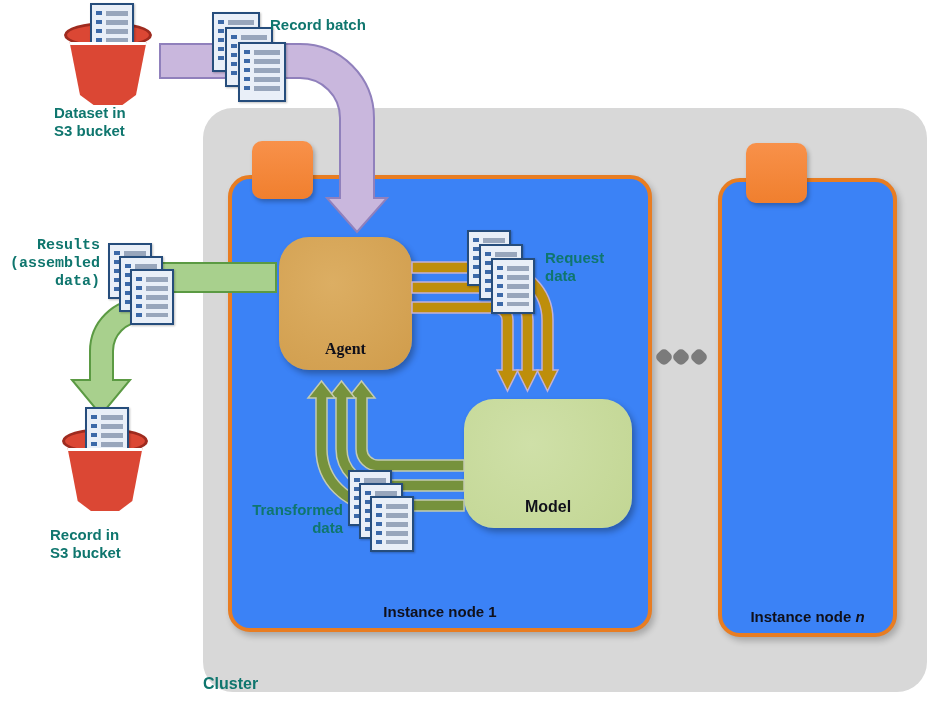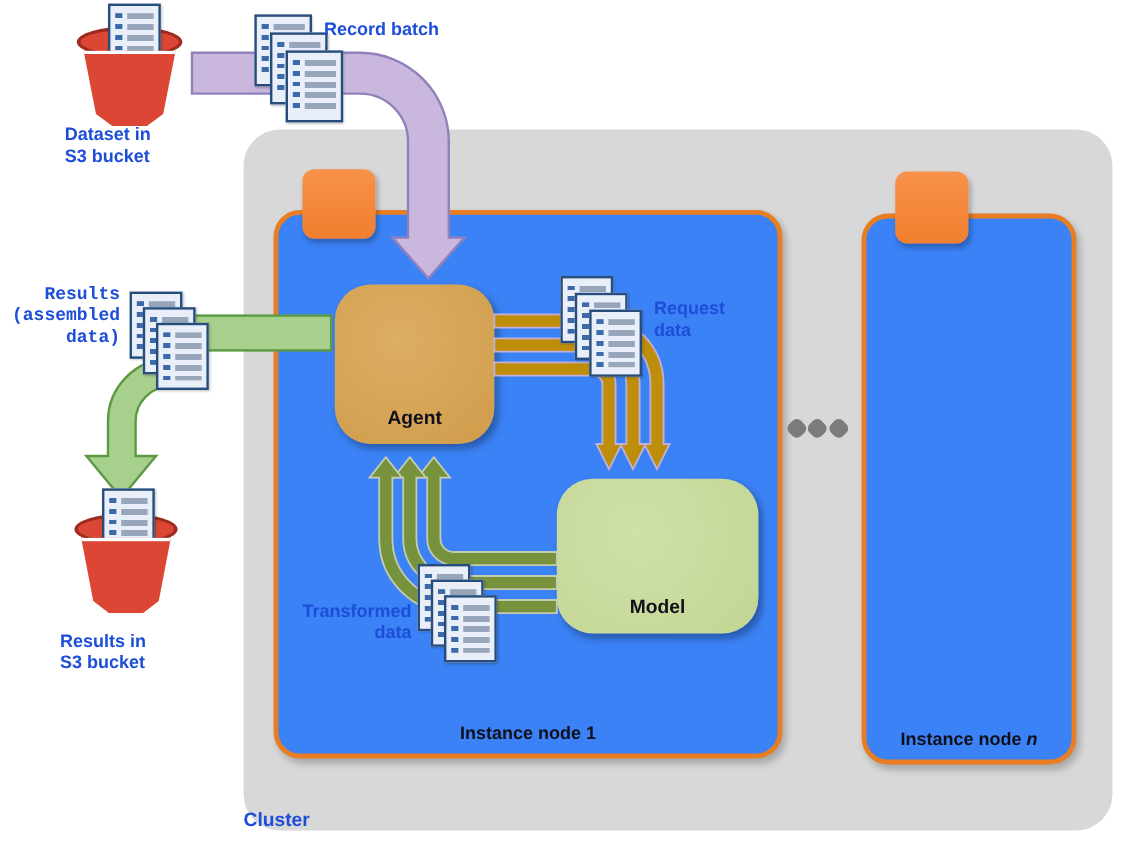--- a/index.html
+++ b/index.html
@@ -3,21 +3,21 @@
 <meta charset="utf-8">
 <style>
   html,body { margin:0; padding:0; background:#ffffff; }
   #canvas {
     position:relative; width:934px; height:701px; overflow:hidden;
     background:#ffffff;
     font-family:"Liberation Sans", sans-serif;
     color:#10101a;
   }
   .abs { position:absolute; }
-  .lbl { font-weight:bold; font-size:15px; line-height:18px; color:#1d4ed8; z-index:20; }
+  .lbl { font-weight:bold; font-size:15px; line-height:18px; color:#0f766e; z-index:20; }
   .center { text-align:left; }
   .right { text-align:right; }
 
   
   #cluster {
     left:203px; top:108px; width:724px; height:584px;
     background:#d8d8d8; border-radius:30px; z-index:1;
   }
   .inode {
     background:#3b82f6; border:4px solid #e87d22; border-radius:22px;
@@ -31,21 +31,21 @@
     border-radius:10px; box-shadow:2px 3px 4px rgba(0,0,0,.25); z-index:3;
   }
   #osq1 { left:252px; top:141px; width:61px; height:58px; }
   #osqN { left:746px; top:143px; width:61px; height:60px; }
 
   
   .proc {
     border-radius:30px; box-shadow:3px 4px 6px rgba(0,0,0,.3); z-index:4;
   }
   #agent { left:279px; top:237px; width:133px; height:133px;
-    background:radial-gradient(circle at 40% 35%, #dcae63, #d09c4b); }
+    background:radial-gradient(circle at 40% 35%, #dcae63, #d09c4b);font-family:Liberation Serif, serif; }
   #model { left:464px; top:399px; width:128px; height:129px;
     background:radial-gradient(circle at 40% 35%, #cfe0a8, #c2d693);padding-left:40px; }
   .proc-label { position:absolute; left:0; right:0; bottom:12px; text-align:center; font-weight:bold; font-size:16px; }
 
   
   .dot { position:absolute; width:14px; height:14px; background:#7b7b7b;
     transform:rotate(45deg); border-radius:5px; z-index:4; }
 
   
   #arrows { left:0; top:0; width:934px; height:701px; z-index:5; pointer-events:none; }
@@ -171,19 +171,19 @@
     <div>Request</div>
     <div>data</div>
   </div>
 
   <div class="abs lbl right" style="left:243px; top:501px; width:100px;">
     <div>Transformed</div>
     <div>data</div>
   </div>
 
   <div class="abs lbl center" style="left:50px; top:526px; width:112px;">
-    <div>Results in</div>
+    <div>Record in</div>
     <div>S3 bucket</div>
   </div>
 
   <div class="abs lbl center" style="left:203px; top:675px; width:642px; font-size:16px;">Cluster</div>
 
 </div>
 
 </body></html>

